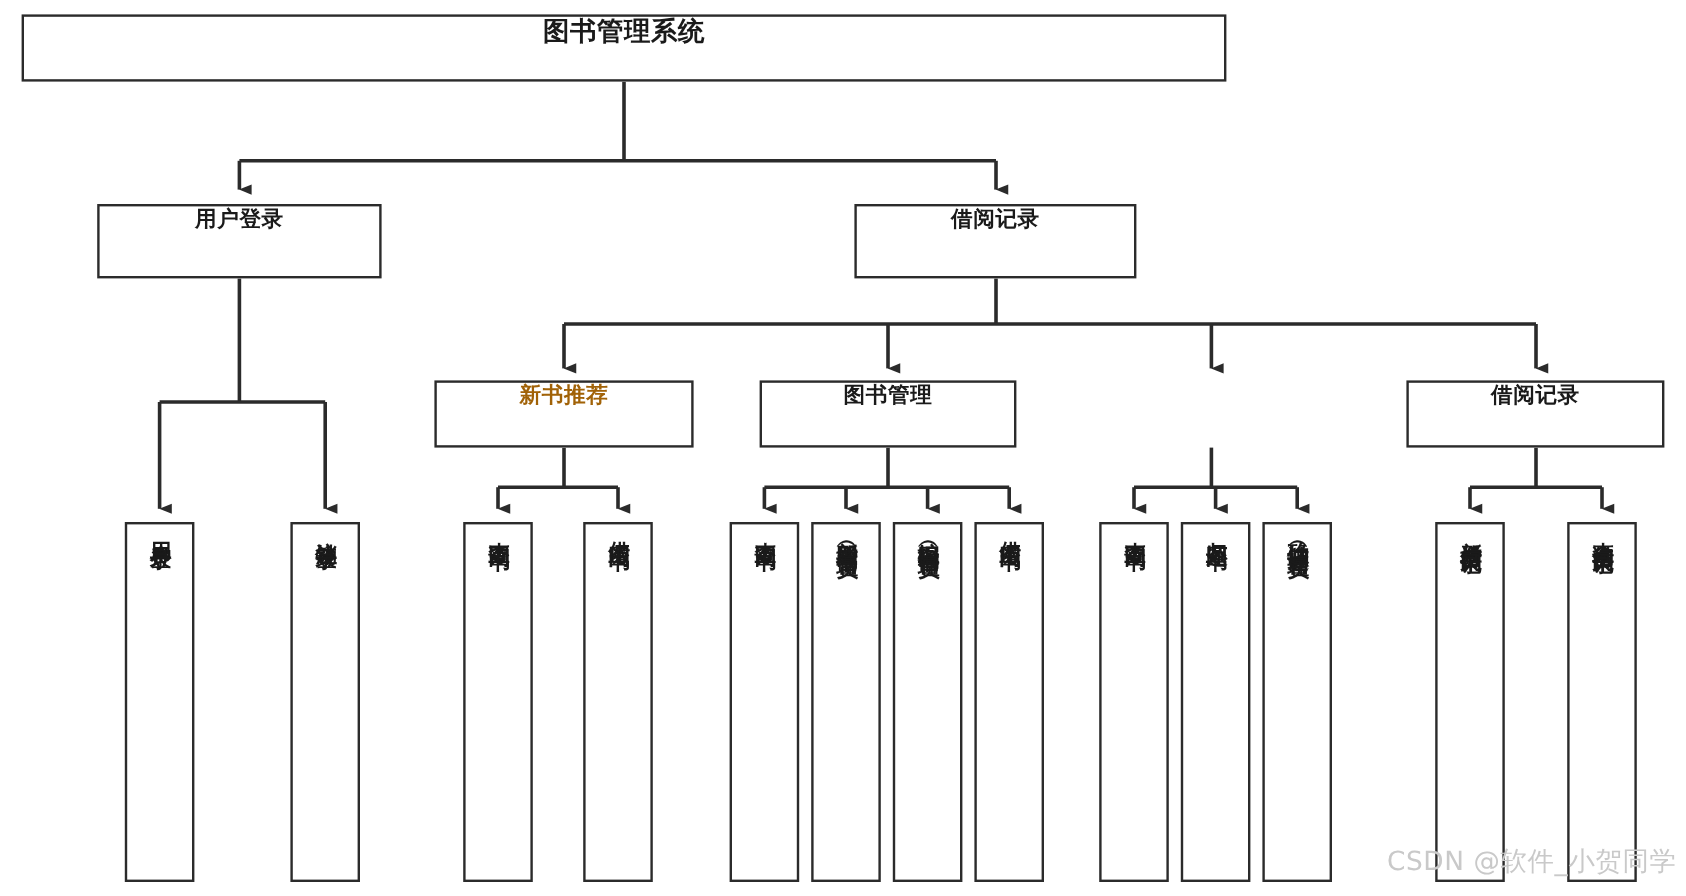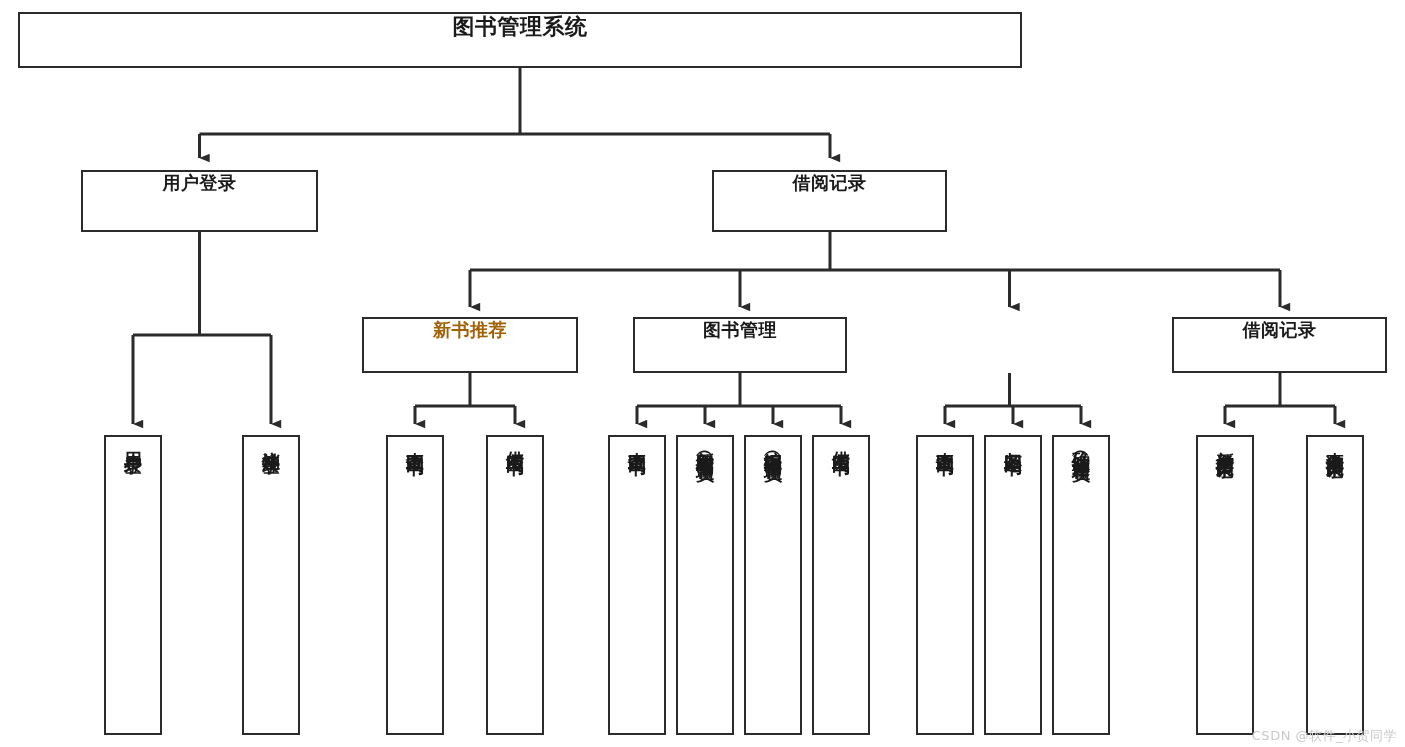--- a/index.html
+++ b/index.html
@@ -52,23 +52,23 @@
     text-orientation: upright;
     letter-spacing: 2px;
     line-height: 1;
   }
   .node-box.root .node-label {
     font-size: 22px;
   }
   .watermark {
     position: absolute;
     right: 8px;
-    bottom: 2px;
+    bottom: 14px;
     color: #c9c9c9;
-    font-size: 13px;
+    font-size: 22px;
     letter-spacing: 0.5px;
     white-space: nowrap;
     user-select: none;
   }
 </style>
 </head>
 <body style="background: rgb(255, 255, 255);">
 
 <div id="diagram-root">
 

